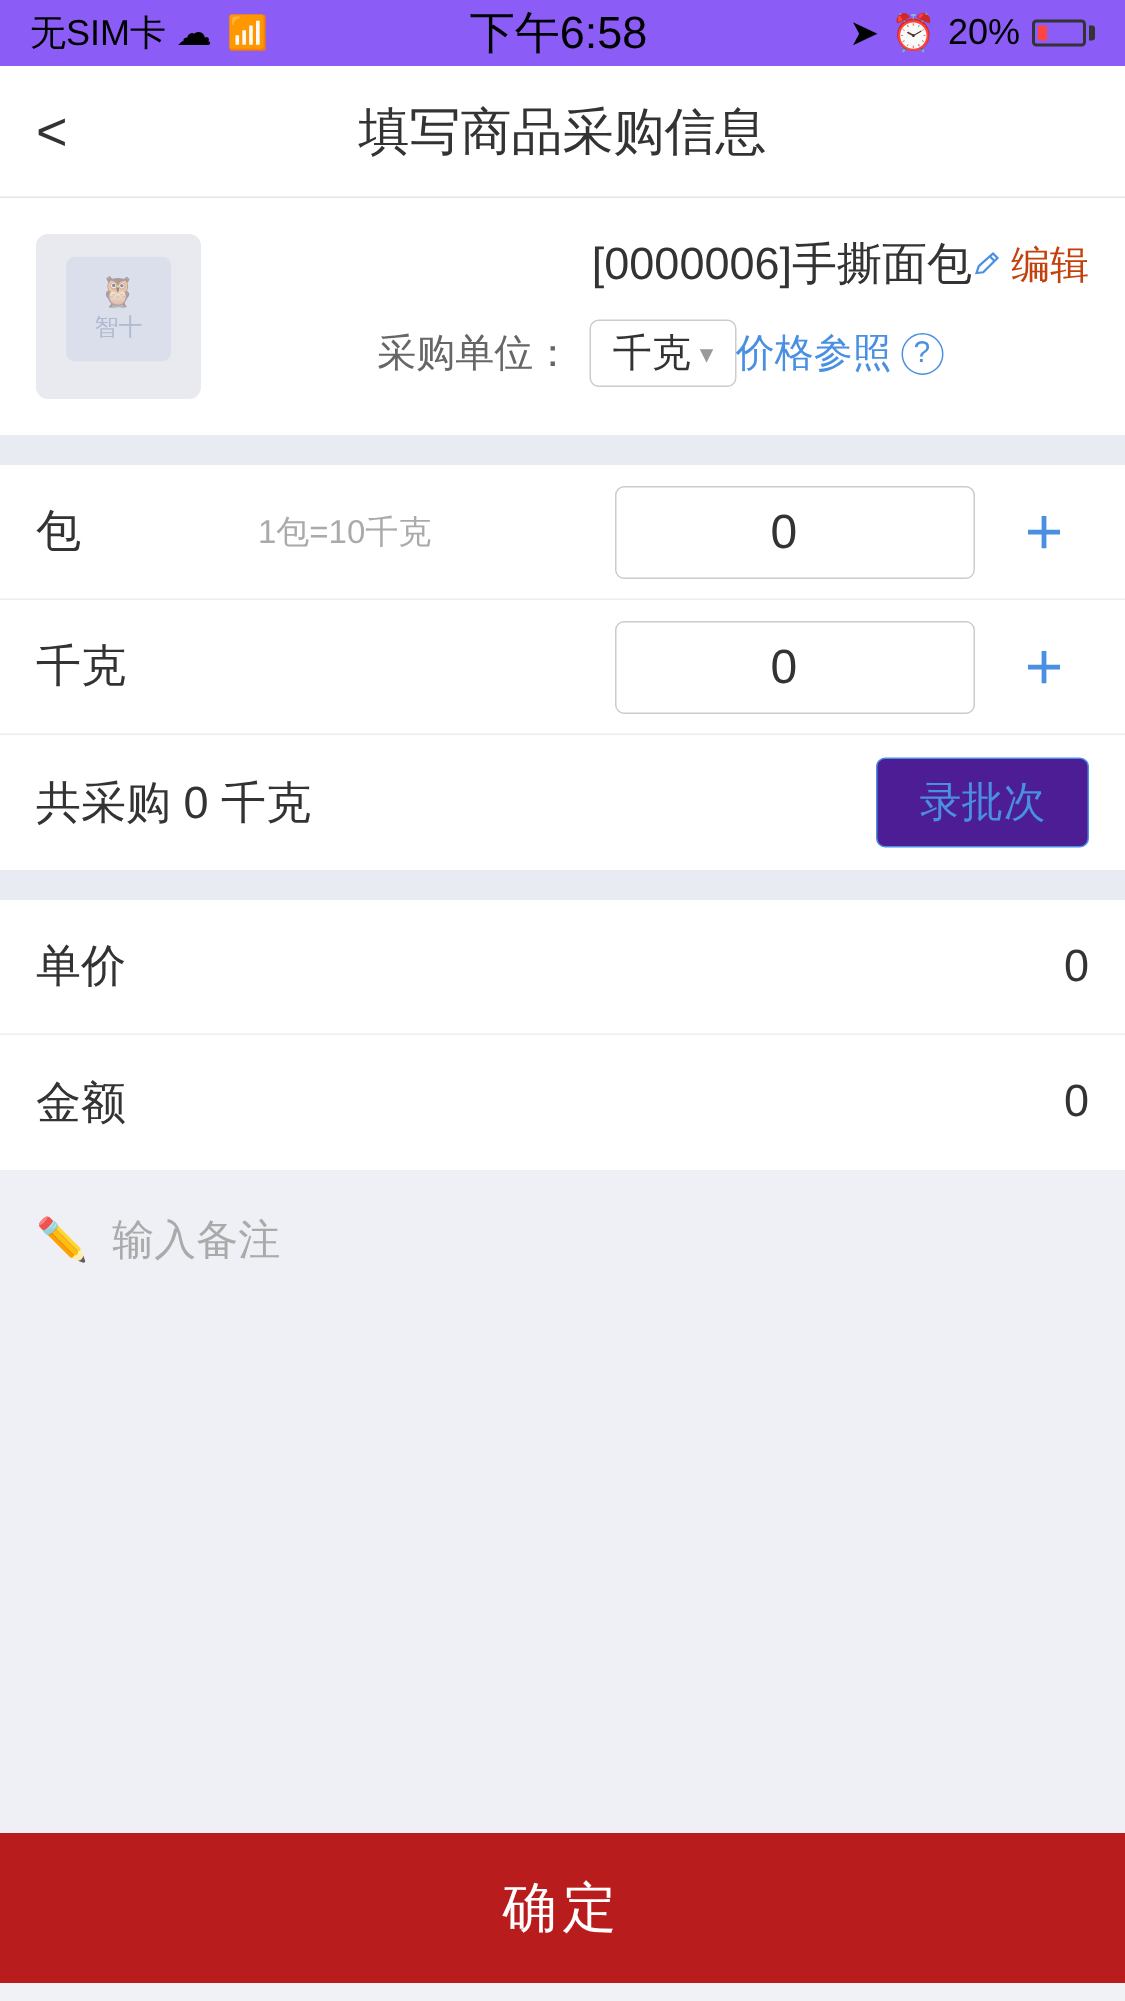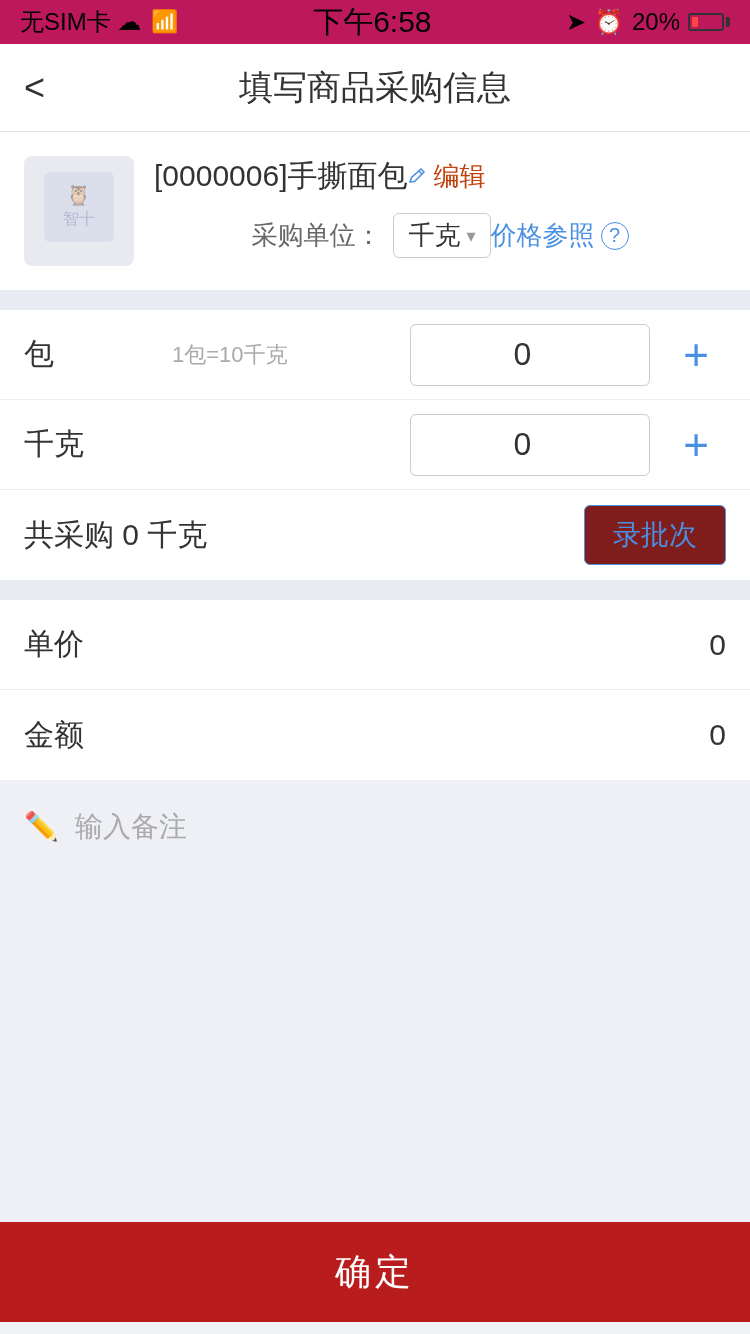--- a/index.html
+++ b/index.html
@@ -10,21 +10,21 @@
       font-family: -apple-system, 'PingFang SC', 'Helvetica Neue', Arial, sans-serif;
       background: #f0f2f5;
       font-size: 28px;
       color: #333;
     }
 
     
     .status-bar {
       width: 100%;
       height: 44px;
-      background: #be185d;
+      background: #8b5cf6;
       display: flex;
       align-items: center;
       justify-content: space-between;
       padding: 0 20px;
       font-size: 24px;
       color: #000;
     }
     .status-left { display: flex; align-items: center; gap: 10px; }
     .status-center { font-size: 30px; font-weight: 500; }
     .status-right { display: flex; align-items: center; gap: 8px; font-size: 24px; }
@@ -89,21 +89,21 @@
     }
     .product-thumb-inner {
       font-size: 40px;
       color: #7a8ab0;
       opacity: 0.5;
     }
     .product-info { flex: 1; }
     .product-name-row {
       display: flex;
       align-items: center;
-      justify-content: flex-start;
+      justify-content: flex-end;
       margin-bottom: 16px;
     }
     .product-name {
       font-size: 30px;
       font-weight: 500;
       color: #333;
     }
     .edit-btn {
       font-size: 26px;
       color: #c2410c;
@@ -210,21 +210,21 @@
       padding: 0 24px;
       height: 90px;
       background: #fff;
     }
     .total-label {
       font-size: 30px;
       color: #333;
     }
     .record-btn {
       border: 1px solid #4a90e2;
-      background: #7f1d1d;
+      background: #4c1d95;
       color: #4a90e2;
       border-radius: 6px;
       padding: 10px 28px;
       font-size: 28px;
       cursor: pointer;
     }
 
     
     .price-section {
       background: #fff;

